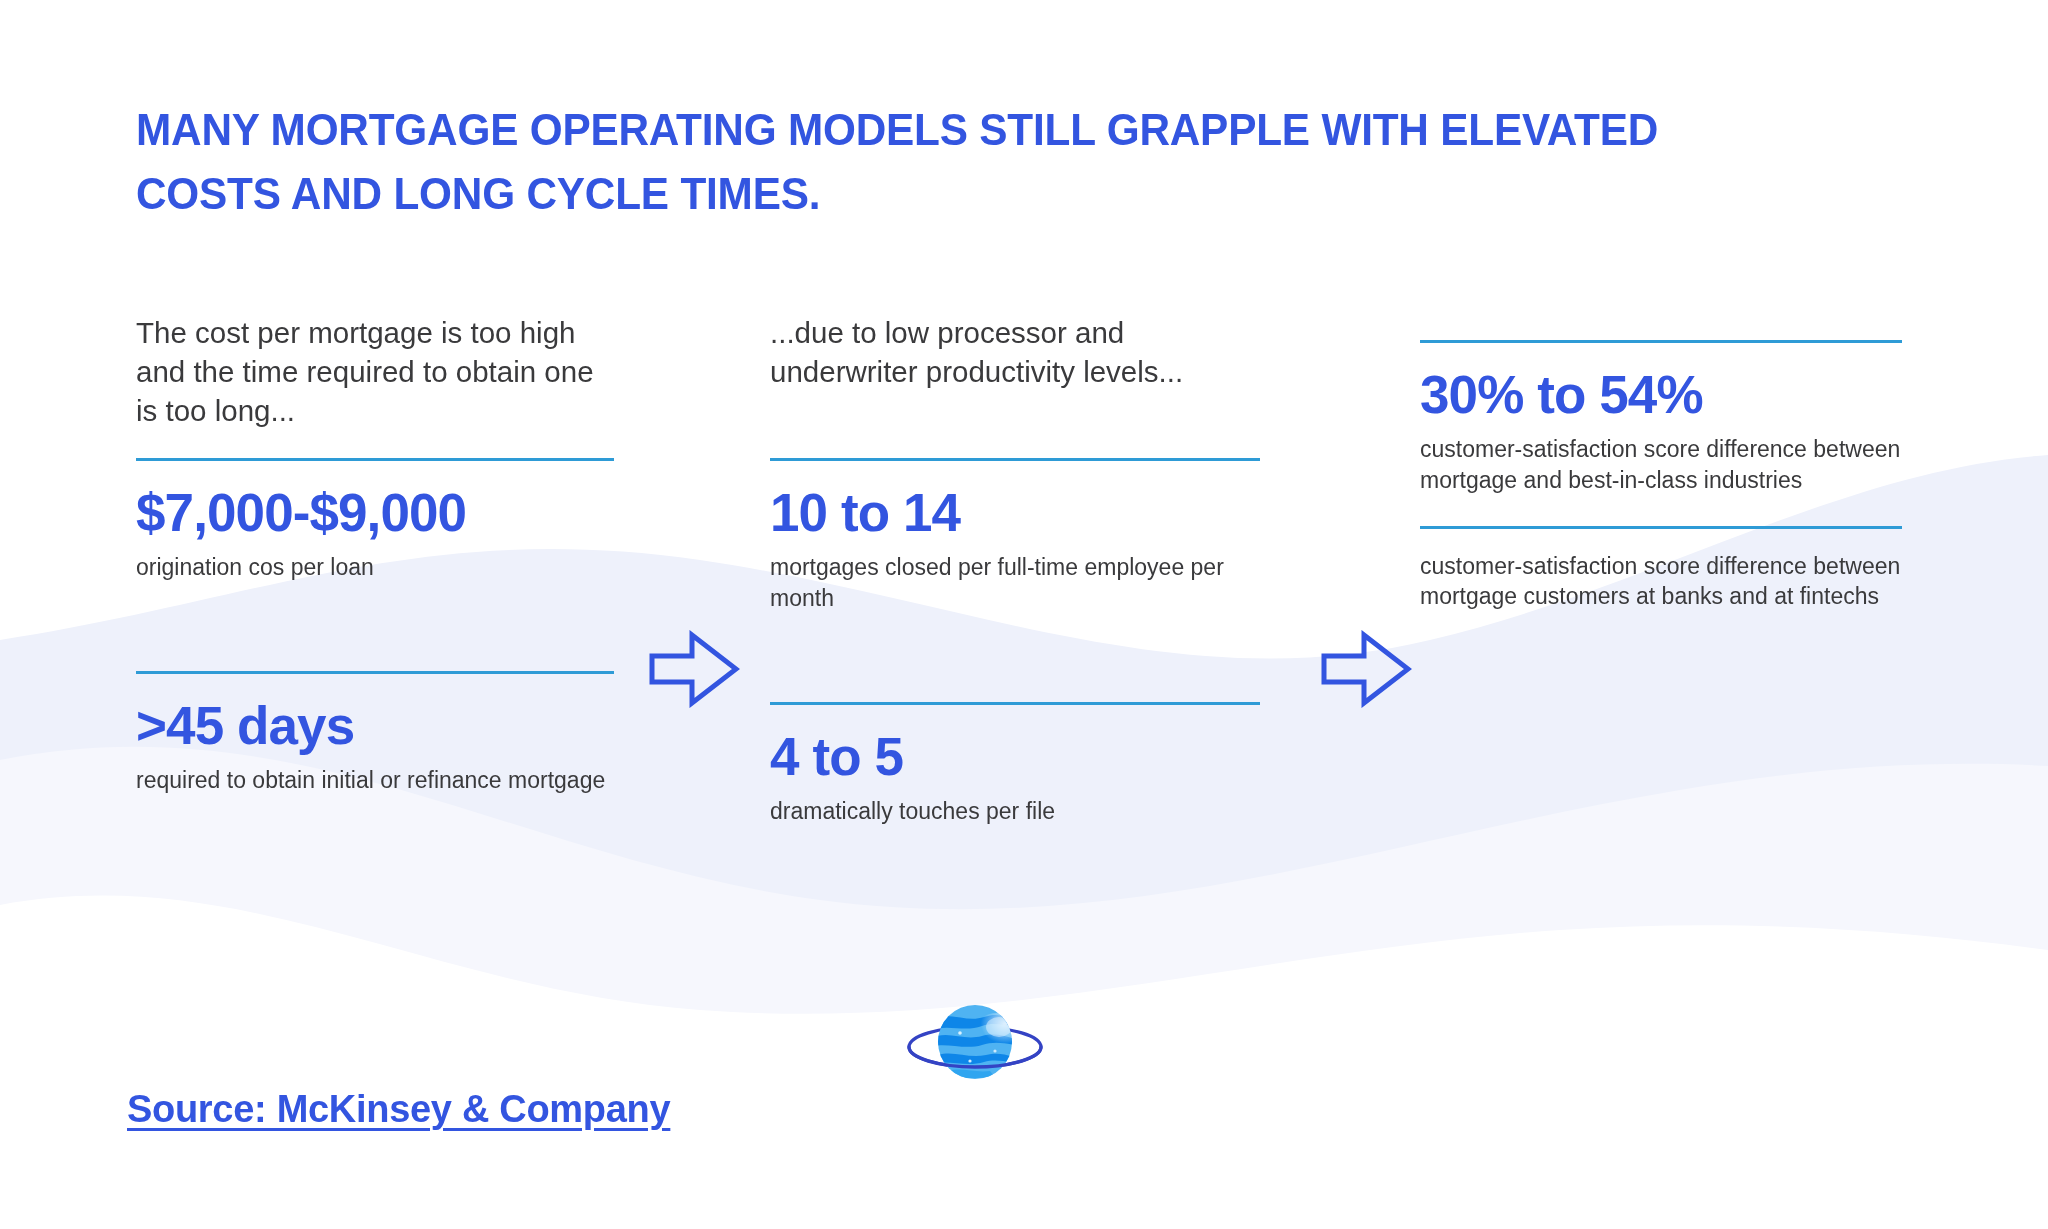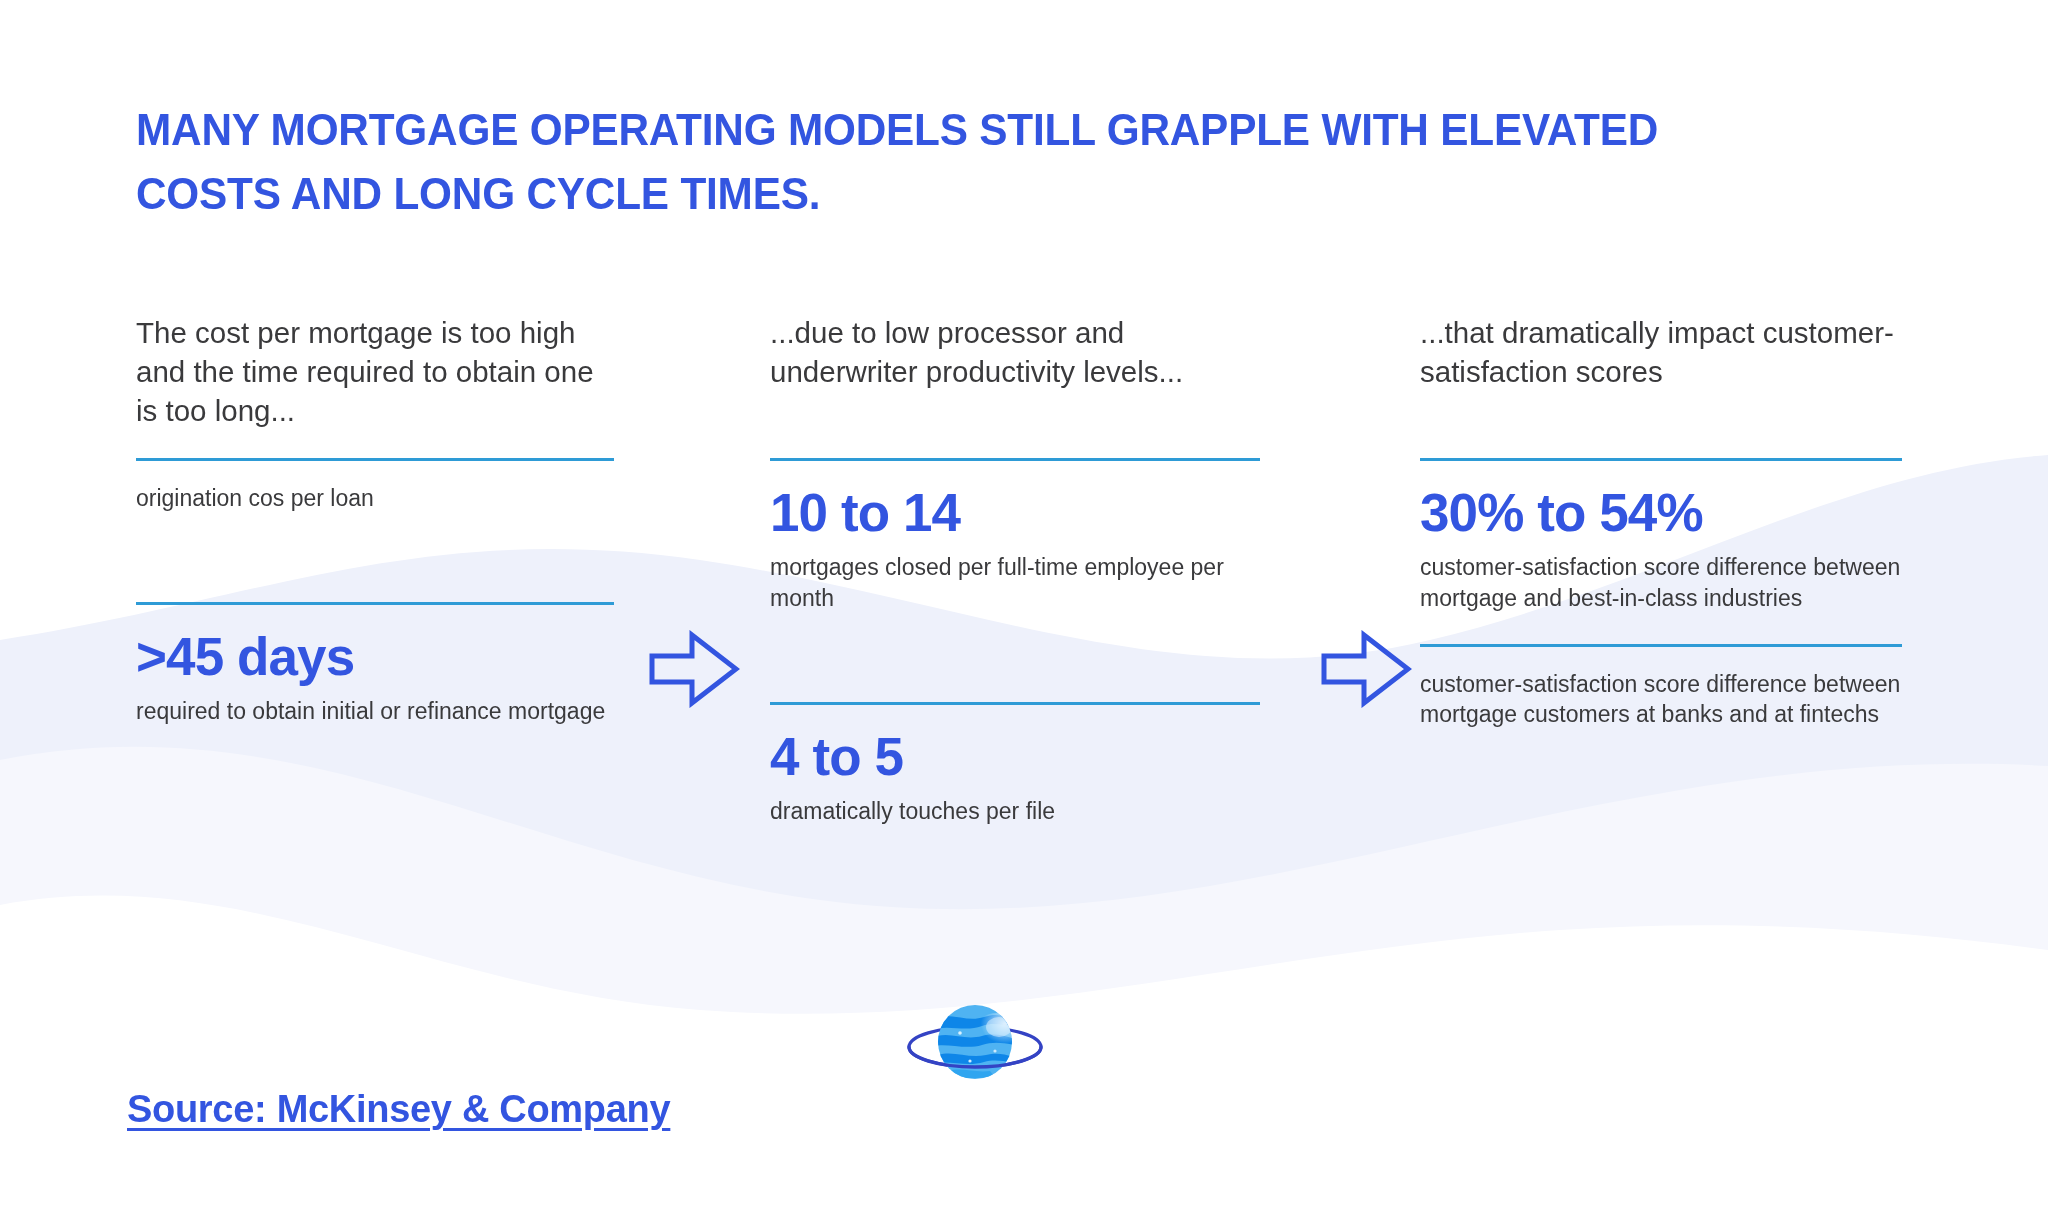--- a/index.html
+++ b/index.html
@@ -172,20 +172,21 @@
     </h1>
 
     <div class="columns">
 
       <div class="col col-1">
         <p class="intro">The cost per mortgage is too high and the time required to obtain one is too long...</p>
 
         <hr class="rule">
 
         <div class="stat-block">
+          <div class="stat-value">$7,000-$9,000</div>
           <div class="stat-caption">origination cos per loan</div>
         </div>
 
         <div class="row-gap-1"></div>
 
         <hr class="rule rule-2">
 
         <div class="stat-block">
           <div class="stat-value">&gt;45 days</div>
           <div class="stat-caption">required to obtain initial or refinance mortgage</div>
@@ -206,21 +207,20 @@
 
         <hr class="rule rule-2">
 
         <div class="stat-block">
           <div class="stat-value">4 to 5</div>
           <div class="stat-caption">dramatically touches per file</div>
         </div>
       </div>
 
       <div class="col col-3">
-        <p class="intro">...that dramatically impact customer-satisfaction scores</p>
 
         <hr class="rule">
 
         <div class="stat-block">
           <div class="stat-value">30% to 54%</div>
           <div class="stat-caption">customer-satisfaction score difference between mortgage and best-in-class industries</div>
         </div>
 
         <div class="row-gap-2"></div>
 

